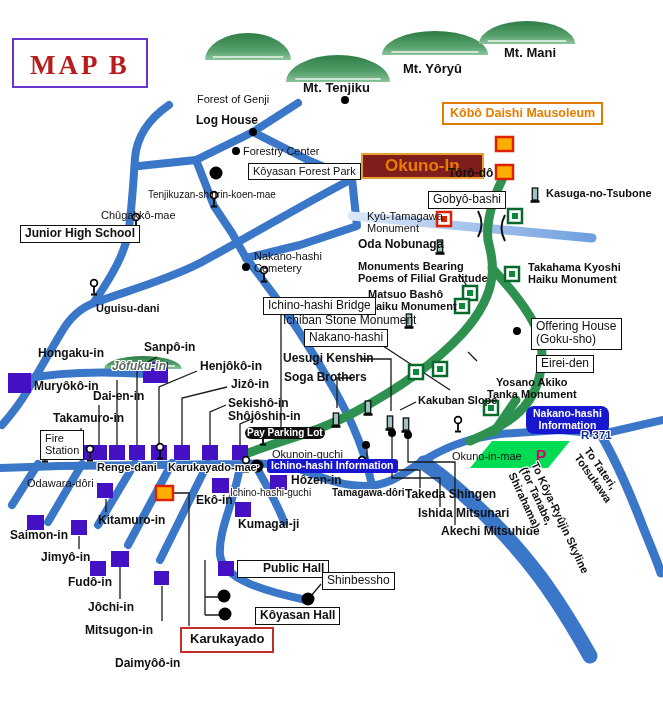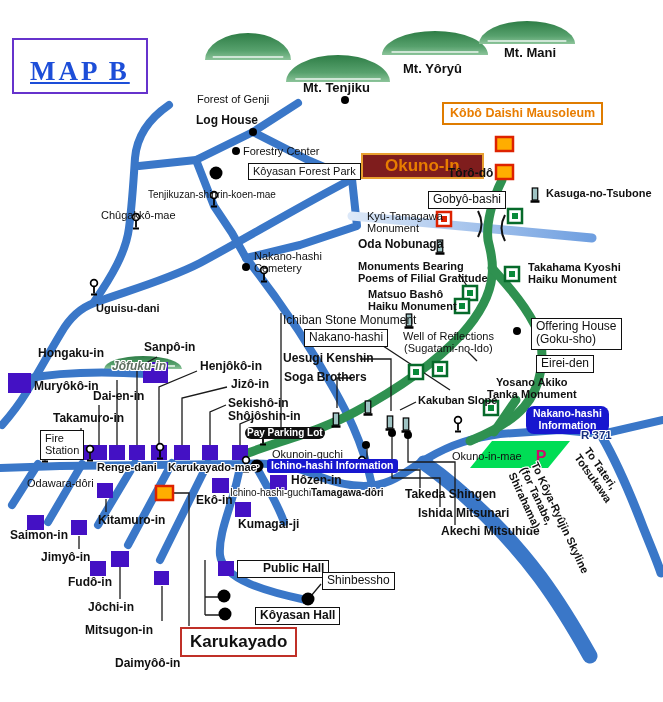--- a/index.html
+++ b/index.html
@@ -8,38 +8,38 @@
   #base{position:absolute;left:0;top:0;}
   #labels{position:absolute;left:0;top:0;width:663px;height:702px;}
   .lb{position:absolute;font-size:11px;font-weight:bold;color:#101010;line-height:1.12;
       white-space:pre-line;transform-origin:0 0;}
   .r{font-weight:normal;}
   .s10{font-size:10px;}
   .s12{font-size:12px;}
   .mt{font-size:13px;font-weight:bold;}
   .tc{text-align:center;}
   .box{border:1.5px solid #101010;background:#fff;padding:1px 4px 2px;}
-  .redbox{border:2px solid var(--redbox);background:#fff;padding:3px 8px 4px;font-size:17px;}
+  .redbox{border:2px solid var(--redbox);background:#fff;padding:3px 8px 4px;font-size:13px;}
   .blackbox{background:#101010;color:#fff;font-size:10px;font-weight:bold;padding:0 2px 1px;border-radius:6px;}
   .bluebox{background:var(--info);color:#fff;font-size:10.5px;font-weight:bold;
            padding:1px 4px;border-radius:3px;}
   .round{border-radius:8px;padding:2px 7px;}
   .orangebox{border:2px solid #e8a030;background:#7f1d1d;color:var(--orange);
              font-size:17px;padding:1px 22px 2px;}
   .mausbox{border:2px solid #df7c00;background:#fff;color:var(--orange);
            font-size:12.5px;padding:2px 6px 3px;text-align:center;}
   .halo{text-shadow:-1px -1px 0 #fff,1px -1px 0 #fff,-1px 1px 0 #fff,1px 1px 0 #fff,
         0 -1px 0 #fff,0 1px 0 #fff,-1px 0 0 #fff,1px 0 0 #fff;}
   .gray{color:#5c6e60;font-size:12px;}
   .navy{color:var(--navy);font-size:11.5px;}
   .rot55{transform:rotate(55deg);}
   .rot65{transform:rotate(65deg);}
   .title{position:absolute;font-family:"Liberation Serif",serif;font-size:27px;font-weight:bold;
-         letter-spacing:3px;color:#1d4ed8;border:2px solid var(--titleBorder);
-         background:#fff;padding:16px 16px 5px;text-decoration:underline;}
+         letter-spacing:3px;color:#b91c1c;border:2px solid var(--titleBorder);
+         background:#fff;padding:10px 16px 5px;}
   .road{fill:none;stroke:var(--road);stroke-width:8;stroke-linecap:round;stroke-linejoin:round;}
   .hwy{stroke-width:15;}
   .mid{stroke-width:9;}
   .gpath{fill:none;stroke:var(--path);stroke-width:9;stroke-linecap:round;stroke-linejoin:round;}
   .leader{fill:none;stroke:#1a1a1a;stroke-width:1.3;}
 </style>
 </head>
 <body>
 
 <div id="map">
@@ -224,20 +224,21 @@
   <div id="labels">
       <div class="lb mt" style="left: 303px; top: 81px;">Mt. Tenjiku</div>
       <div class="lb mt" style="left: 403px; top: 62px;">Mt. Yôryû</div>
       <div class="lb mt" style="left: 504px; top: 46px;">Mt. Mani</div>
       <div class="lb r" style="left: 197px; top: 93px;">Forest of Genji</div>
       <div class="lb s12" style="left: 196px; top: 114px;">Log House</div>
       <div class="lb r" style="left: 243px; top: 145px;">Forestry Center</div>
       <div class="lb box r" style="left: 248px; top: 163px;">Kôyasan Forest Park</div>
       <div class="lb r s10" style="left: 148px; top: 189px;">Tenjikuzan-shinrin-koen-mae</div>
       <div class="lb r" style="left: 101px; top: 209px;">Chûgakkô-mae</div>
+      <div class="lb box s12" style="left: 20px; top: 225px;">Junior High School</div>
       <div class="lb r" style="left: 254px; top: 250px;">Nakano-hashi
 Cemetery</div>
       <div class="lb " style="left: 96px; top: 302px;">Uguisu-dani</div>
       <div class="lb s12" style="left: 38px; top: 347px;">Hongaku-in</div>
       <div class="lb s12" style="left: 34px; top: 380px;">Muryôkô-in</div>
       <div class="lb s12" style="left: 144px; top: 341px;">Sanpô-in</div>
       <div class="lb gray halo" style="left: 112px; top: 360px; font-style: italic;">Jôfuku-in</div>
       <div class="lb s12" style="left: 200px; top: 360px;">Henjôkô-in</div>
       <div class="lb s12" style="left: 93px; top: 390px;">Dai-en-in</div>
       <div class="lb s12" style="left: 231px; top: 378px;">Jizô-in</div>
@@ -247,21 +248,21 @@
       <div class="lb blackbox" style="left: 245px; top: 427px;">Pay Parking Lot</div>
       <div class="lb box r" style="left: 40px; top: 430px;">Fire
 Station</div>
       <div class="lb halo" style="left: 97px; top: 461px;">Renge-dani</div>
       <div class="lb halo" style="left: 168px; top: 461px;">Karukayado-mae</div>
       <div class="lb r" style="left: 27px; top: 477px;">Odawara-dôri</div>
       <div class="lb r" style="left: 272px; top: 448px;">Okunoin-guchi</div>
       <div class="lb bluebox" style="left: 267px; top: 459px;">Ichino-hashi Information</div>
       <div class="lb s12" style="left: 291px; top: 474px;">Hôzen-in</div>
       <div class="lb halo r s10" style="left: 230px; top: 487px;">Ichino-hashi-guchi</div>
-      <div class="lb halo s10" style="left: 311px; top: 487px;">Tamagawa-dôri</div>
+      <div class="lb halo s10" style="left: 332px; top: 487px;">Tamagawa-dôri</div>
       <div class="lb s12" style="left: 196px; top: 494px;">Ekô-in</div>
       <div class="lb s12" style="left: 238px; top: 518px;">Kumagai-ji</div>
       <div class="lb s12" style="left: 98px; top: 514px;">Kitamuro-in</div>
       <div class="lb s12" style="left: 10px; top: 529px;">Saimon-in</div>
       <div class="lb s12" style="left: 41px; top: 551px;">Jimyô-in</div>
       <div class="lb s12" style="left: 68px; top: 576px;">Fudô-in</div>
       <div class="lb s12" style="left: 88px; top: 601px;">Jôchi-in</div>
       <div class="lb s12" style="left: 239px; top: 562px;">Kômyô-in</div>
       <div class="lb s12" style="left: 85px; top: 624px;">Mitsugon-in</div>
       <div class="lb s12" style="left: 115px; top: 657px;">Daimyôô-in</div>
@@ -276,24 +277,23 @@
       <div class="lb " style="left: 546px; top: 187px;">Kasuga-no-Tsubone</div>
       <div class="lb r" style="left: 367px; top: 210px;">Kyû-Tamagawa
 Monument</div>
       <div class="lb s12" style="left: 358px; top: 238px;">Oda Nobunaga</div>
       <div class="lb " style="left: 358px; top: 260px;">Monuments Bearing
 Poems of Filial Gratitude</div>
       <div class="lb " style="left: 528px; top: 261px;">Takahama Kyoshi
 Haiku Monument</div>
       <div class="lb " style="left: 368px; top: 288px;">Matsuo Bashô
 Haiku Monument</div>
+      <div class="lb box r s12" style="left: 263px; top: 297px;">Ichino-hashi Bridge</div>
       <div class="lb r s12" style="left: 283px; top: 314px;">Ichiban Stone Monument</div>
       <div class="lb box r s12" style="left: 304px; top: 329px;">Nakano-hashi</div>
-      <div class="lb r tc" style="left: 403px; top: 330px;">Well of Reflections
-(Sugatami-no-Ido)</div>
       <div class="lb s12" style="left: 283px; top: 352px;">Uesugi Kenshin</div>
       <div class="lb s12" style="left: 284px; top: 371px;">Soga Brothers</div>
       <div class="lb box r s12" style="left: 531px; top: 318px;">Offering House
 (Goku-sho)</div>
       <div class="lb box r s12" style="left: 536px; top: 355px;">Eirei-den</div>
       <div class="lb tc" style="left: 487px; top: 376px;">Yosano Akiko
 Tanka Monument</div>
       <div class="lb " style="left: 418px; top: 394px;">Kakuban Slope</div>
       <div class="lb bluebox tc round" style="left: 526px; top: 406px;">Nakano-hashi
 Information</div>

